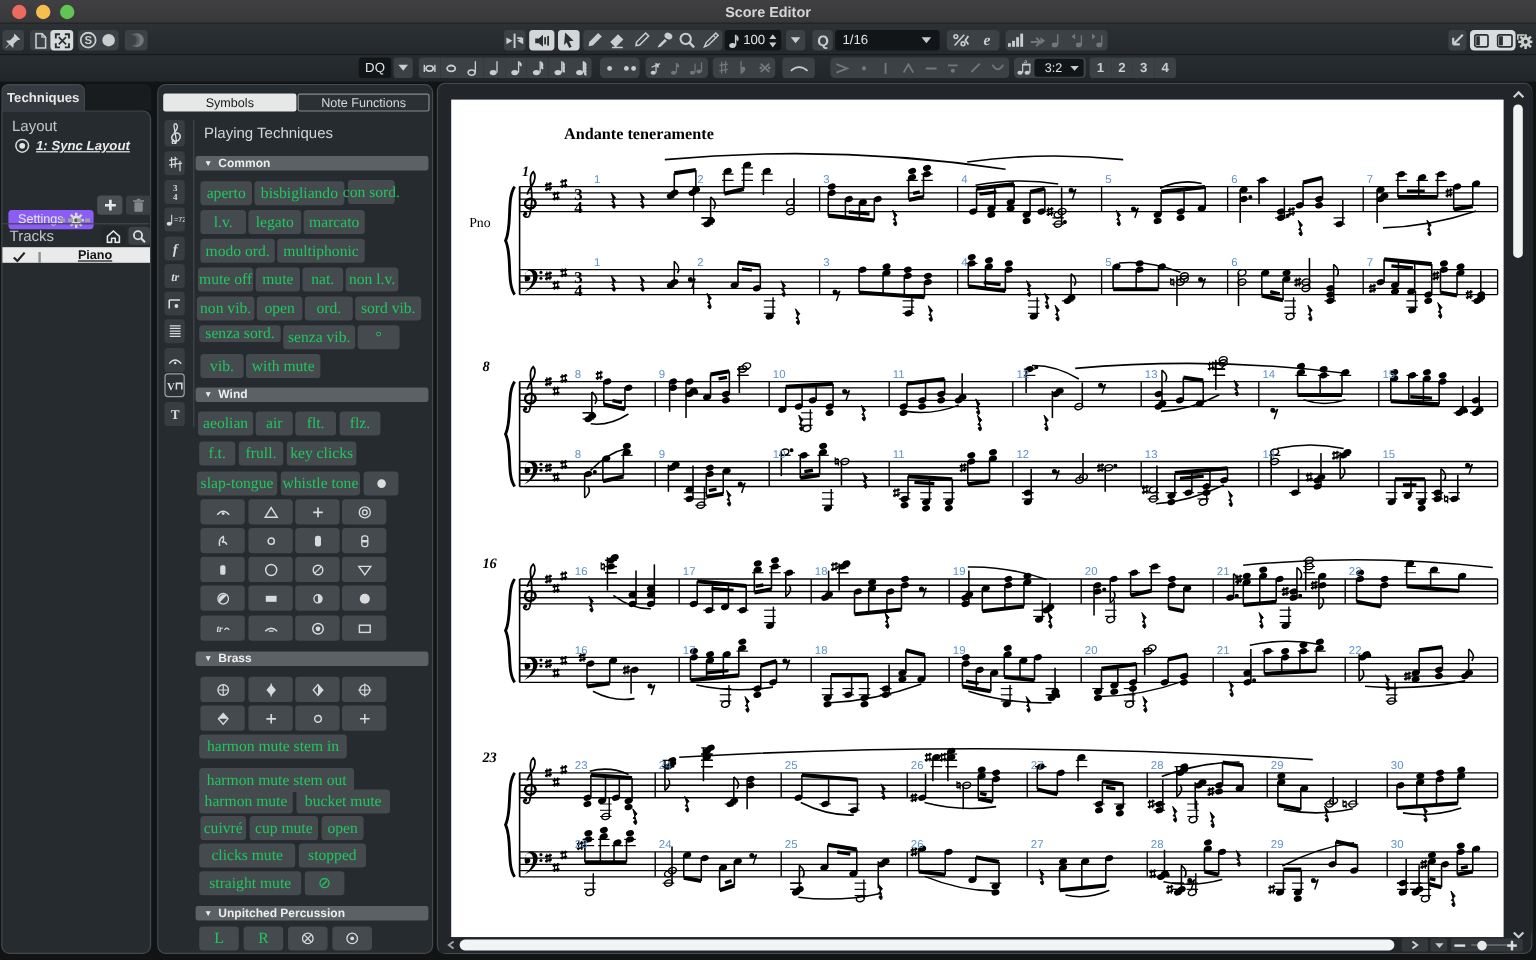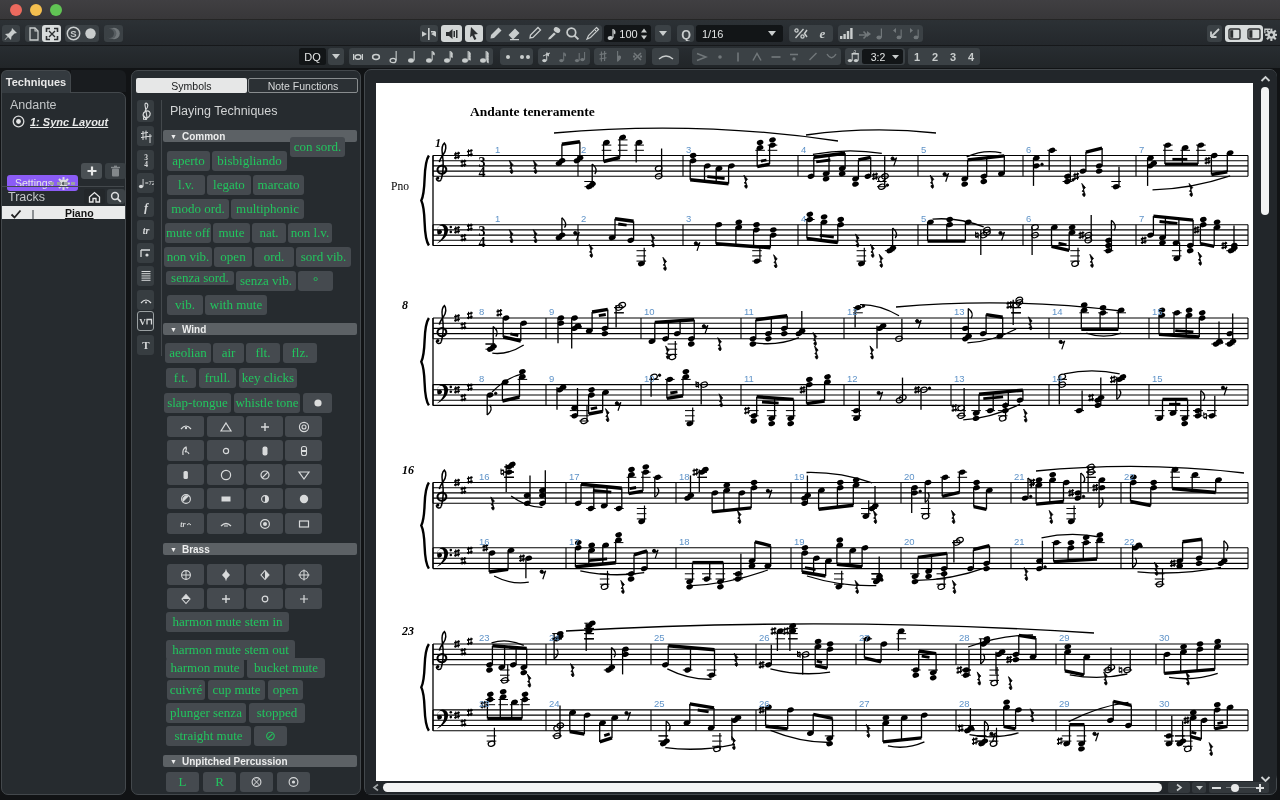--- a/index.html
+++ b/index.html
@@ -31,20 +31,21 @@
 .ptbtn{position:absolute;background:#454a4f;border-radius:3px;color:#22c55e;font-family:"Liberation Serif",serif;font-size:13px;display:flex;align-items:center;justify-content:center;white-space:nowrap}
 .secthdr{position:absolute;background:#5c6165;border-radius:2px;color:#eceded;font-size:10px;font-weight:bold;display:flex;align-items:center;padding-left:7px}
 .symico{position:absolute;background:#454a4f;border-radius:3px;display:flex;align-items:center;justify-content:center;color:#dcdddd}
 svg{display:block}
 </style></head><body>
 <div id="stage">
     <div class="abs" id="titlebar"></div>
     <div class="abs tl" style="left:10px;background:#ec6a5e"></div>
     <div class="abs tl" style="left:30px;background:#f5bf4f"></div>
     <div class="abs tl" style="left:50px;background:#61c454"></div>
+    <div class="abs" id="title">Score Editor</div>
     <div class="abs" id="tb1"></div>
     <div class="btn" style="left:2px;top:25px;width:18px;height:17px;">
       <svg width="14" height="14" viewBox="0 0 14 14" style="">
         <g fill="#c9cdcd">
           <path d="M8 1 L13 6 L10.5 6.5 L7.5 9.5 L7 13 L4 10 L1 13 L0.6 12.6 L3.6 9.6 L1 7 L4.5 6.5 L7.5 3.5 Z"></path>
         </g>
       </svg>
     </div>
     <div class="grp" style="left:25px;top:25px;width:36px;height:17px">
       <span class="seg" style="width:17px">
@@ -501,21 +502,21 @@
     </div>
     <div class="grp" style="left:944px;top:48px;width:18px;height:17px;border-radius:0">
       <span class="seg" style="width:18px;color:#c9cdcd;font-size:11px;font-weight:bold">3</span>
     </div>
     <div class="grp" style="left:962px;top:48px;width:18px;height:17px;border-radius:0 3px 3px 0">
       <span class="seg" style="width:18px;color:#c9cdcd;font-size:11px;font-weight:bold">4</span>
     </div>
     <div class="abs" id="vistabbar"></div>
     <div class="panel" id="vispanel"></div>
     <div class="abs" id="vistab">Techniques</div>
-    <div class="abs" style="left:10px;top:98px;width:100px;color:#c3c6c8;font-size:12.5px">Andante</div>
+    <div class="abs" style="left:10px;top:98px;width:100px;color:#c3c6c8;font-size:12.5px">Layout</div>
     <div class="abs" style="left:12px;top:115px">
       <svg width="13" height="13" viewBox="0 0 13 13" style="">
         <circle cx="6.5" cy="6.5" r="5.3" fill="none" stroke="#d6d7d8" stroke-width="1.3"></circle>
         <circle cx="6.5" cy="6.5" r="2.4" fill="#e4e5e5"></circle>
       </svg>
     </div>
     <div class="abs" style="left:30px;top:116px;color:#e9eaea;font-size:11px;font-weight:bold;font-style:italic;text-decoration:underline">1: Sync Layout</div>
     <div class="abs" style="left:7px;top:175px;width:71px;height:16px;background:#8b5cf6;border-radius:3px;display:flex;align-items:center;justify-content:center;gap:4px">
       <span style="color:#e6e7e7;font-size:10.5px">Settings</span>
       <svg width="13" height="13" viewBox="0 0 13 13" style="">
@@ -648,21 +649,21 @@
     <div class="abs" style="left:137px;top:335px;width:17px;height:20px;background:#373d41;border-radius:3px;display:flex;align-items:center;justify-content:center">
       <svg width="10" height="12" viewBox="0 0 10 12" style="">
         <text x="5" y="10" font-size="11" font-weight="bold" fill="#d8dadb" text-anchor="middle" font-family="Liberation Serif">T</text>
       </svg>
     </div>
     <div class="abs" style="left:161px;top:100px;width:1px;height:256px;background:#43484c"></div>
     <div class="abs" style="left:170px;top:104px;width:180px;color:#d2d4d5;font-size:12.5px">Playing Techniques</div>
     <div class="secthdr" style="left:163px;top:130px;width:194px;height:12px"><span style="font-size:7px;margin-right:5px">▼</span>Common</div>
     <div class="ptbtn" style="left:167px;top:151px;width:43px;height:20px">aperto</div>
     <div class="ptbtn" style="left:212px;top:151px;width:75px;height:20px">bisbigliando</div>
-    <div class="ptbtn" style="left:290px;top:137px;width:55px;height:20px">con sord.</div>
+    <div class="ptbtn" style="left:290px;top:150px;width:39px;height:20px">con sord.</div>
     <div class="ptbtn" style="left:167px;top:175px;width:38px;height:20px">l.v.</div>
     <div class="ptbtn" style="left:207px;top:175px;width:44px;height:20px">legato</div>
     <div class="ptbtn" style="left:253px;top:175px;width:51px;height:20px">marcato</div>
     <div class="ptbtn" style="left:167px;top:199px;width:62px;height:20px">modo ord.</div>
     <div class="ptbtn" style="left:231px;top:199px;width:73px;height:20px">multiphonic</div>
     <div class="ptbtn" style="left:165px;top:223px;width:46px;height:20px">mute off</div>
     <div class="ptbtn" style="left:213px;top:223px;width:37px;height:20px">mute</div>
     <div class="ptbtn" style="left:252px;top:223px;width:34px;height:20px">nat.</div>
     <div class="ptbtn" style="left:288px;top:223px;width:44px;height:20px">non l.v.</div>
     <div class="ptbtn" style="left:164px;top:247px;width:48px;height:20px">non vib.</div>
@@ -844,21 +845,21 @@
         <path d="M7 2 V10 M3 6 H11" stroke="#d8dadb" stroke-width="1.2"></path>
       </svg>
     </div>
     <div class="ptbtn" style="left:166px;top:612px;width:123px;height:20px">harmon mute stem in</div>
     <div class="ptbtn" style="left:166px;top:640px;width:129px;height:20px">harmon mute stem out</div>
     <div class="ptbtn" style="left:166px;top:658px;width:78px;height:20px">harmon mute</div>
     <div class="ptbtn" style="left:247px;top:658px;width:78px;height:20px">bucket mute</div>
     <div class="ptbtn" style="left:167px;top:680px;width:38px;height:20px">cuivré</div>
     <div class="ptbtn" style="left:208px;top:680px;width:57px;height:20px">cup mute</div>
     <div class="ptbtn" style="left:268px;top:680px;width:35px;height:20px">open</div>
-    <div class="ptbtn" style="left:166px;top:703px;width:80px;height:20px">plunger senza</div>
+    <div class="ptbtn" style="left:166px;top:703px;width:80px;height:20px">clicks mute</div>
     <div class="ptbtn" style="left:249px;top:703px;width:56px;height:20px">stopped</div>
     <div class="ptbtn" style="left:166px;top:726px;width:85px;height:20px">straight mute</div>
     <div class="ptbtn" style="left:254px;top:726px;width:33px;height:20px">⊘</div>
     <div class="secthdr" style="left:163px;top:755px;width:194px;height:12px"><span style="font-size:7px;margin-right:5px">▼</span>Unpitched Percussion</div>
     <div class="ptbtn" style="left:166px;top:772px;width:33px;height:20px">L</div>
     <div class="ptbtn" style="left:203px;top:772px;width:33px;height:20px">R</div>
     <div class="ptbtn" style="left:240px;top:772px;width:33px;height:20px">
       <svg width="13" height="12" viewBox="0 0 13 12" style="">
         <circle cx="6.5" cy="6" r="4.4" fill="none" stroke="#d8dadb" stroke-width="1.1"></circle>
         <path d="M3.6 3 L9.4 9 M9.4 3 L3.6 9" stroke="#d8dadb"></path>

